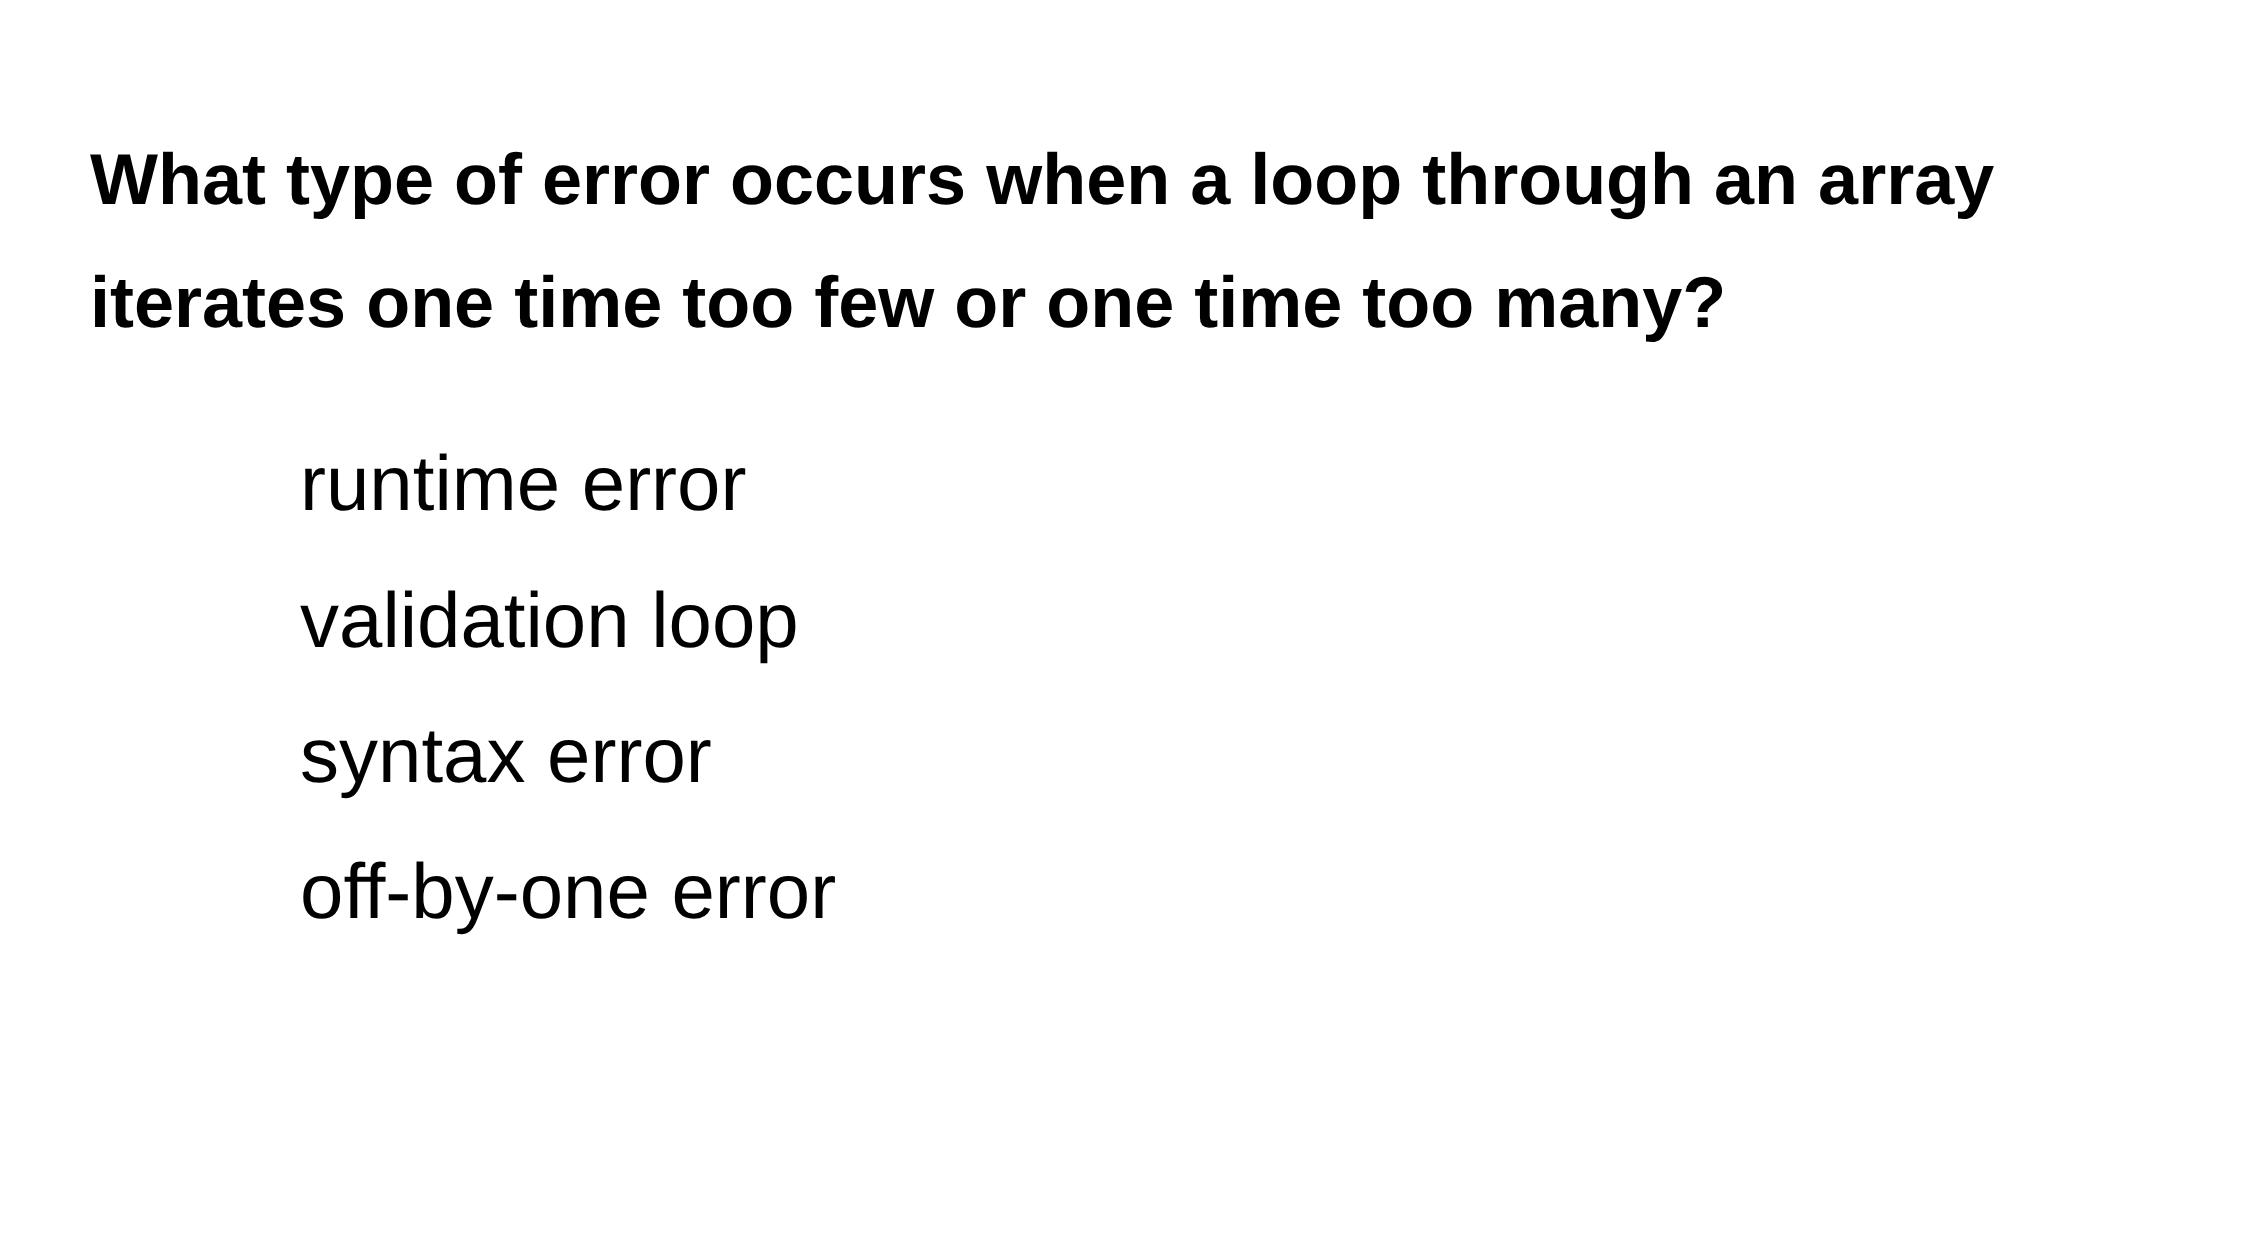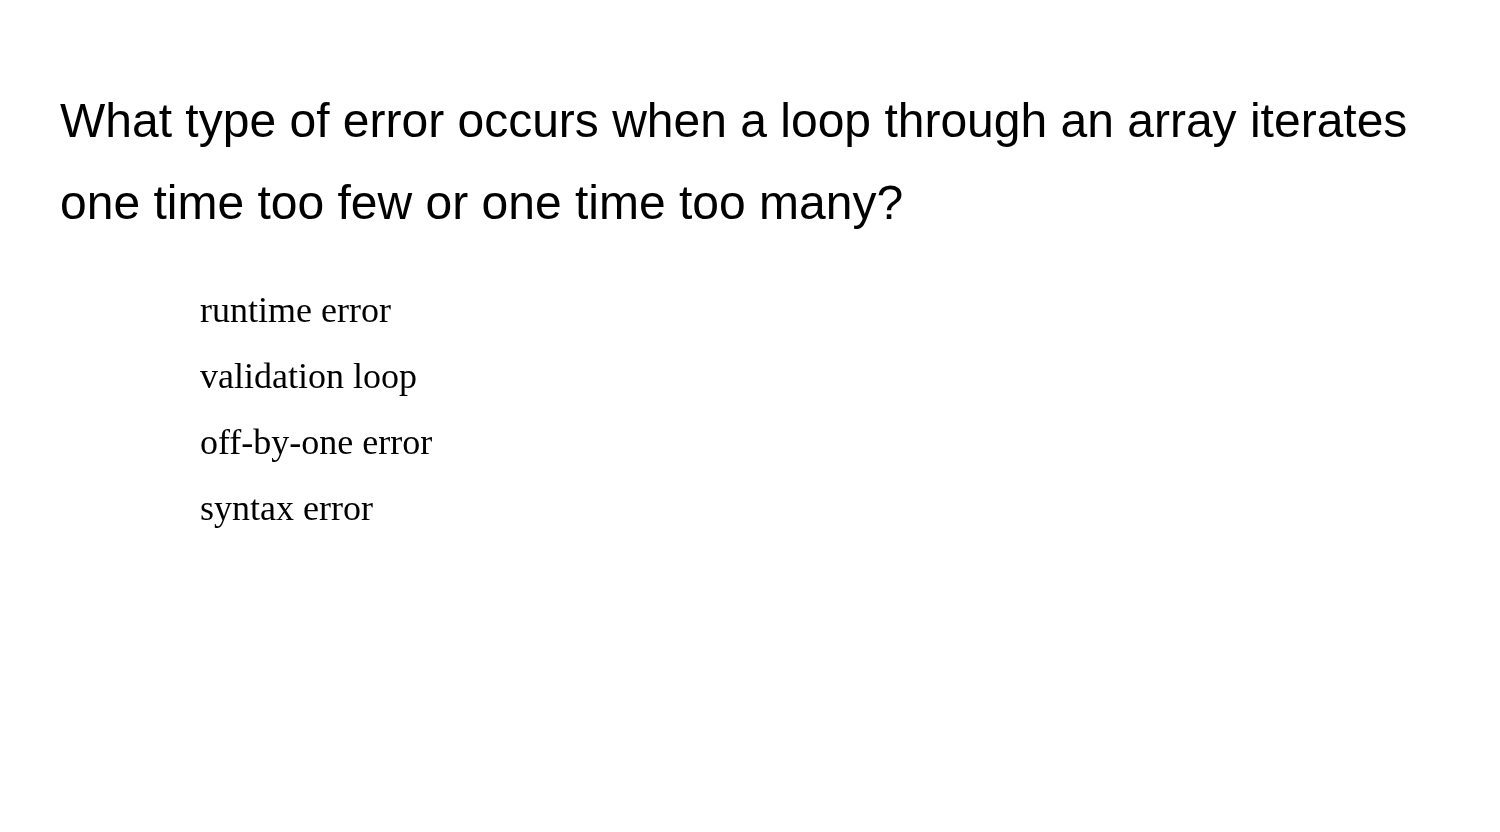--- a/index.html
+++ b/index.html
@@ -12,36 +12,35 @@
       height: 832px;
       background: #ffffff;
       font-family: -apple-system, BlinkMacSystemFont, "Segoe UI", Helvetica, Arial, sans-serif;
       color: #000000;
       padding: 80px 60px;
     }
     .question {
       font-size: 48px;
       line-height: 1.7;
       margin-bottom: 40px;
-      font-weight: 400;
+      font-weight: 700;
     }
     .options {
       padding-left: 140px;
     }
     .option {
-      font-size: 36px;
+      font-size: 52px;
       line-height: 1.55;
       margin-bottom: 10px;
       font-weight: 400;
-      font-family: Liberation Serif, serif;
     }
   </style>
 </head>
 <body>
 
 <div class="question">What type of error occurs when a loop through an array iterates one time too few or one time too many?</div>
 
 <div class="options">
   <div class="option">runtime error</div>
   <div class="option">validation loop</div>
+  <div class="option">syntax error</div>
   <div class="option">off-by-one error</div>
-  <div class="option">syntax error</div>
 </div>
 
 </body></html>

